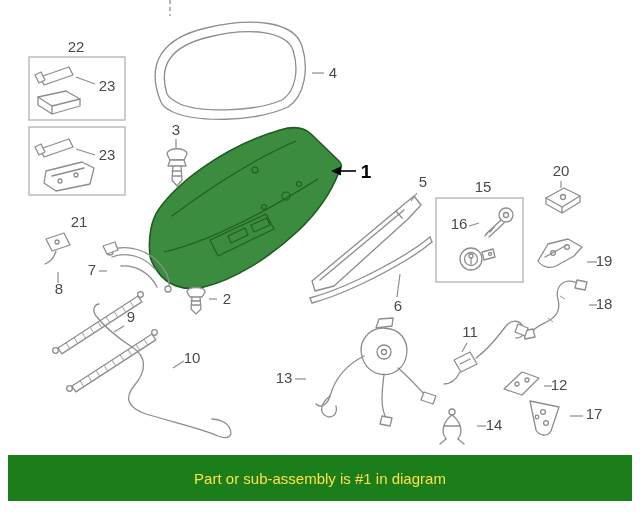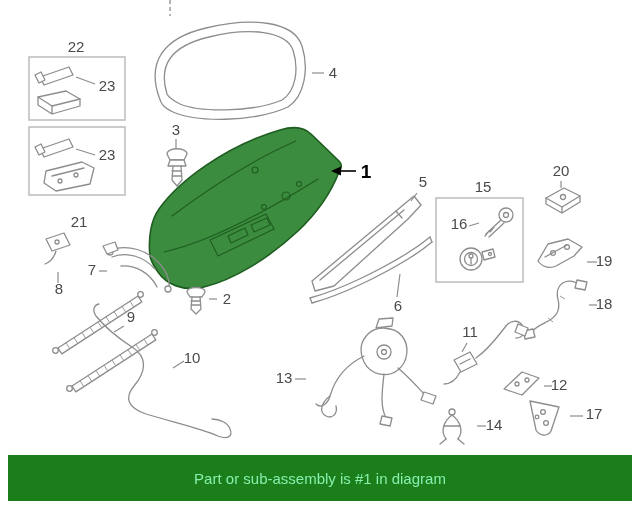--- a/index.html
+++ b/index.html
@@ -18,21 +18,21 @@
   .callout      { font:15px "Liberation Sans", sans-serif; fill:#4a4a4a; text-anchor:middle; }
   .callout-main { font:bold 19px "Liberation Sans", sans-serif; fill:#000; text-anchor:middle; }
 
   .lid        { stroke:#1e5c20; stroke-width:1.6; stroke-linejoin:round; }
   .lid-detail { fill:none; stroke:#1e5c20; stroke-width:1.1; stroke-linecap:round; stroke-linejoin:round; }
 
   .arrow-line { stroke:#000; stroke-width:1.6; }
   .arrow-head { fill:#000; }
 
   .banner { position:absolute; left:8px; right:8px; top:455px; height:46px;
-            background:#1b7e1b; color:#86efac; display:flex; flex-direction:column;
+            background:#1b7e1b; color:#fde047; display:flex; flex-direction:column;
             align-items:center; justify-content:center;
             font:15px "Liberation Sans", sans-serif; line-height:19px; }
 </style>
 </head>
 <body>
 
 <div class="stage">
   <svg viewBox="0 0 640 512" width="640" height="512">
 
     <path class="dashed" d="M170,0 L170,16"></path>

